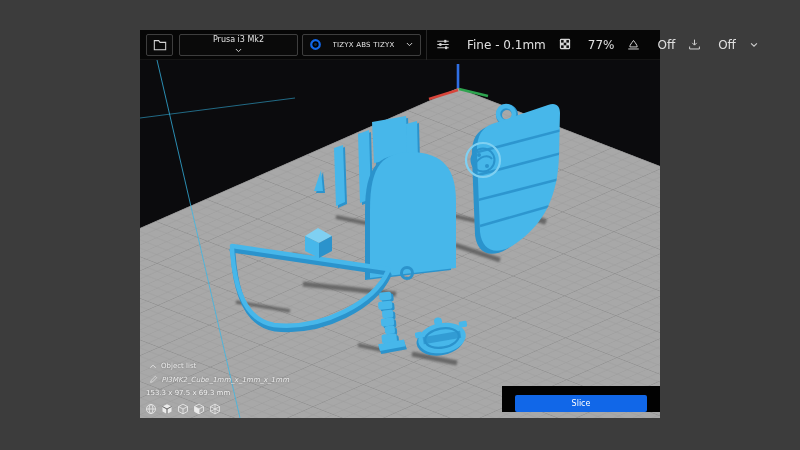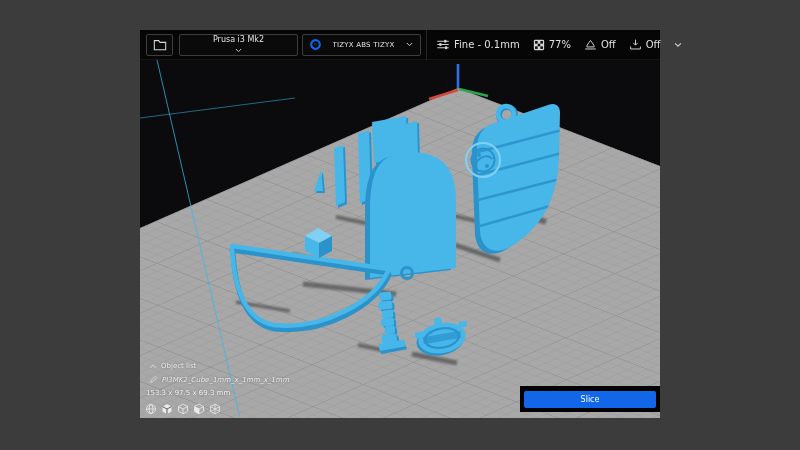--- a/index.html
+++ b/index.html
@@ -26,21 +26,21 @@
   }
   .tb-open{width:27px;justify-content:center;padding:0;}
   .tb-printer{width:119px;margin-left:6px;justify-content:space-between;flex-direction:column;}
   .tb-filament{width:119px;margin-left:4px;justify-content:space-between;}
   .tb-label{white-space:nowrap;overflow:hidden;}
   .tb-filament .tb-label{font-size:7px;letter-spacing:.2px;}
   .tb-right{
     flex:1;height:30px;margin-left:5px;border-left:1px solid #262626;
     display:flex;align-items:center;padding-left:9px;gap:13px;color:#e0e0e0;
   }
-  .tb-group{display:flex;align-items:center;gap:4px;font-size:10px;cursor:pointer;white-space:nowrap;}
+  .tb-group{display:flex;align-items:flex-start;gap:17px;font-size:12px;cursor:pointer;white-space:nowrap;}
   .tb-end-chevron{margin-left:auto;margin-right:6px;cursor:pointer;display:flex;}
   .icon{display:inline-flex;flex:none;}
   
   .viewport{
     position:absolute;top:30px;left:0;width:520px;height:358px;
     background:#0b0b0d;overflow:hidden;
   }
   .scene{position:absolute;top:0;left:0;}
   .mfill{fill:var(--model-blue,#47b7ea);}
   .mdark{fill:var(--model-dark,#2b93cc);}
@@ -50,22 +50,22 @@
   
   .ovl{position:absolute;color:#ececec;font-size:7px;text-shadow:0 0 2px rgba(0,0,0,.35);
        display:flex;align-items:center;gap:4px;white-space:nowrap;}
   .ovl-objectlist{left:9px;top:302px;cursor:pointer;}
   .ovl-filename{left:9px;top:315px;cursor:pointer;font-style:italic;}
   .ovl-dims{left:6px;top:329px;color:#f2f2f2;}
   .view-icons{position:absolute;left:5px;top:343px;display:flex;gap:4px;align-items:center;}
   .view-icons .icon{cursor:pointer;opacity:.95;}
   
   .slice-panel{
-    position:absolute;right:0;bottom:6px;width:140px;height:26px;background:#020202;
-    display:flex;align-items:center;justify-content:center;
+    position:absolute;right:0;bottom:6px;width:158px;height:26px;background:#020202;
+    display:flex;align-items:flex-end;justify-content:center;
   }
   .slice-btn{
     width:132px;height:17px;border:none;border-radius:2px;
     background:var(--accent-blue,#1167e8);color:#fff;font-size:8px;
     font-family:"DejaVu Sans", sans-serif;display:flex;align-items:center;justify-content:center;
     cursor:pointer;
   }
 </style>
 </head>
 <body>

